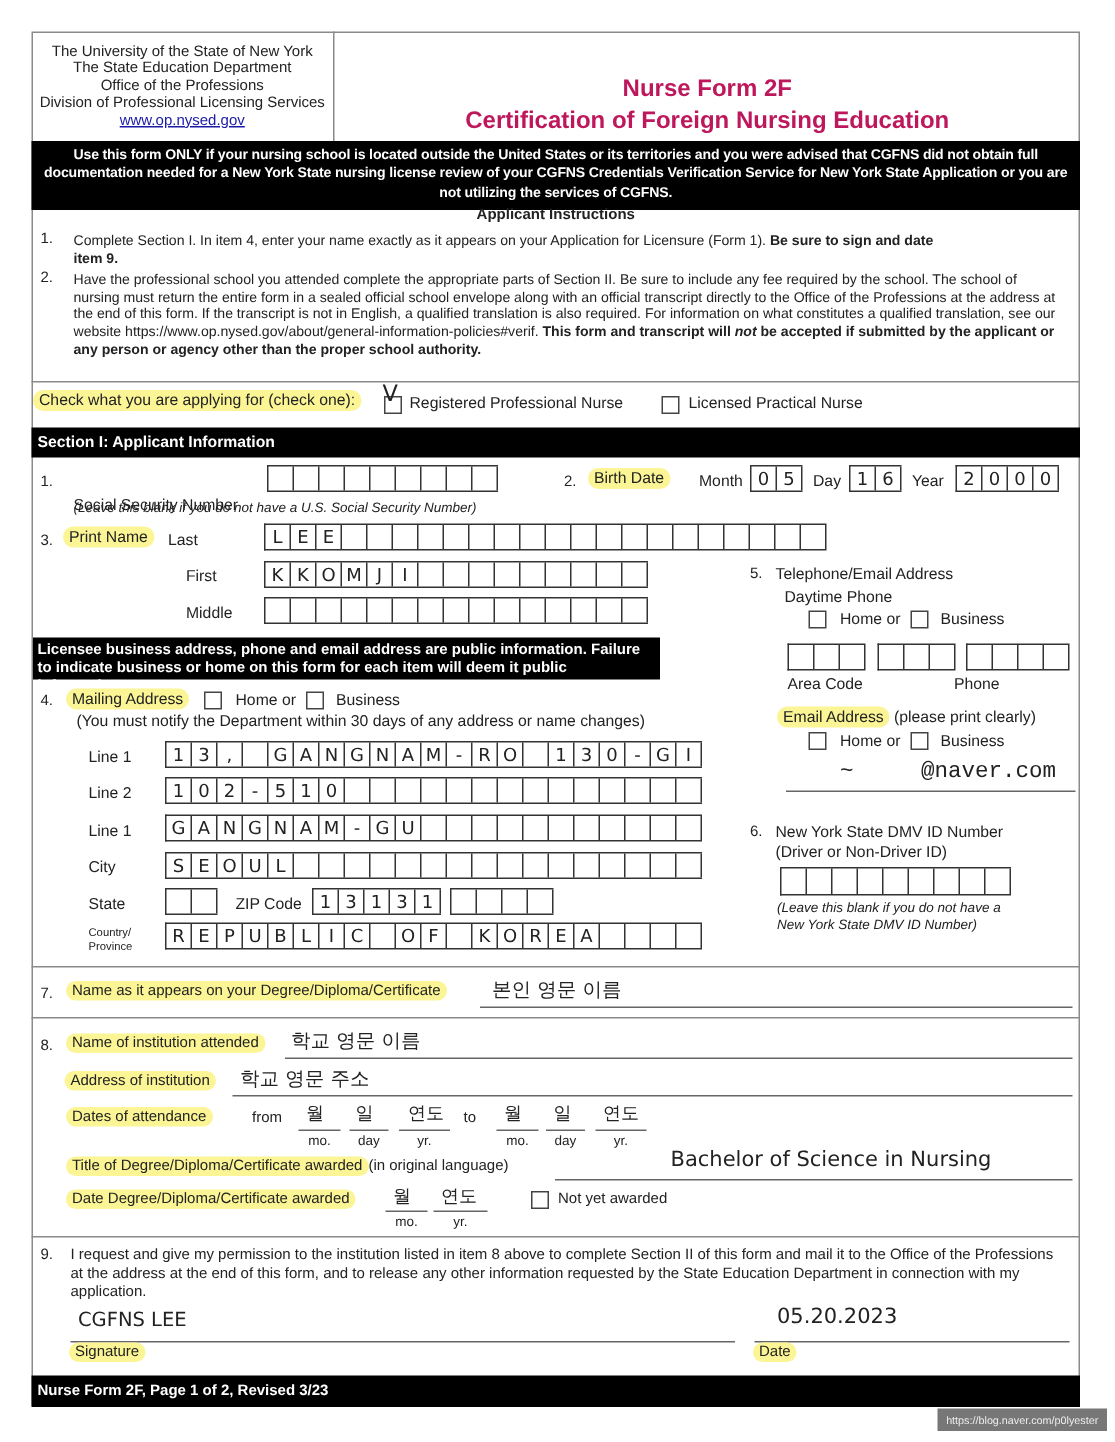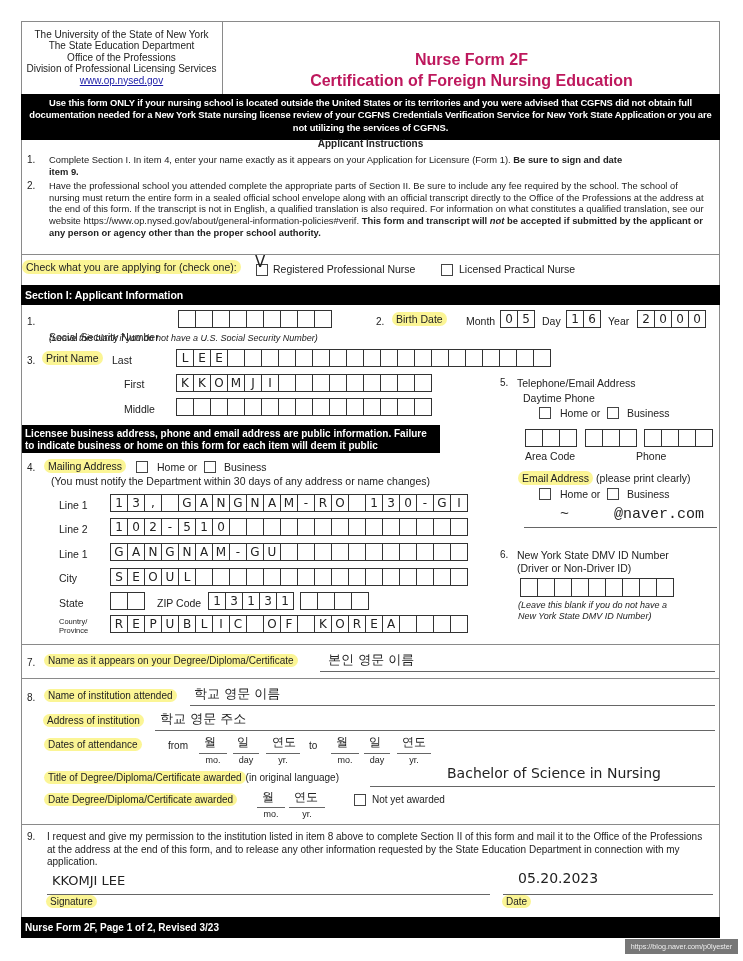--- a/index.html
+++ b/index.html
@@ -423,21 +423,21 @@
 <div class="uline" style="left:289px;top:807px;width:36px;"></div>
 <div class="sub" style="left:257px;top:809px;width:28px;">mo.</div>
 <div class="sub" style="left:289px;top:809px;width:36px;">yr.</div>
 <div class="cb" style="left:354px;top:794px;"></div>
 <div class="abs" style="left:372px;top:794px;font-size:10px;">Not yet awarded</div>
 
 <div class="hr" style="left:21px;top:824px;width:699px;"></div>
 
 <div class="num" style="left:27px;top:831px;">9.</div>
 <div class="abs" style="left:47px;top:831px;width:665px;font-size:10px;line-height:12.5px;">I request and give my permission to the institution listed in item 8 above to complete Section II of this form and mail it to the Office of the Professions at the address at the end of this form, and to release any other information requested by the State Education Department in connection with my application.</div>
-<div class="hand" style="left:52px;top:873px;font-size:13px;">KKOMJI LEE</div>
+<div class="hand" style="left:52px;top:873px;font-size:13px;">CGFNS LEE</div>
 <div class="uline" style="left:47px;top:894px;width:443px;"></div>
 <div class="abs" style="left:46px;top:896px;font-size:10px;"><span class="hl">Signature</span></div>
 <div class="hand" style="left:518px;top:870px;font-size:14px;">05.20.2023</div>
 <div class="uline" style="left:503px;top:894px;width:210px;"></div>
 <div class="abs" style="left:502px;top:896px;font-size:10px;"><span class="hl">Date</span></div>
 
 <div class="blackbar footer">Nurse Form 2F, Page 1 of 2, Revised 3/23</div>
 <div class="watermark">https://blog.naver.com/p0lyester</div>
 
 </body></html>

